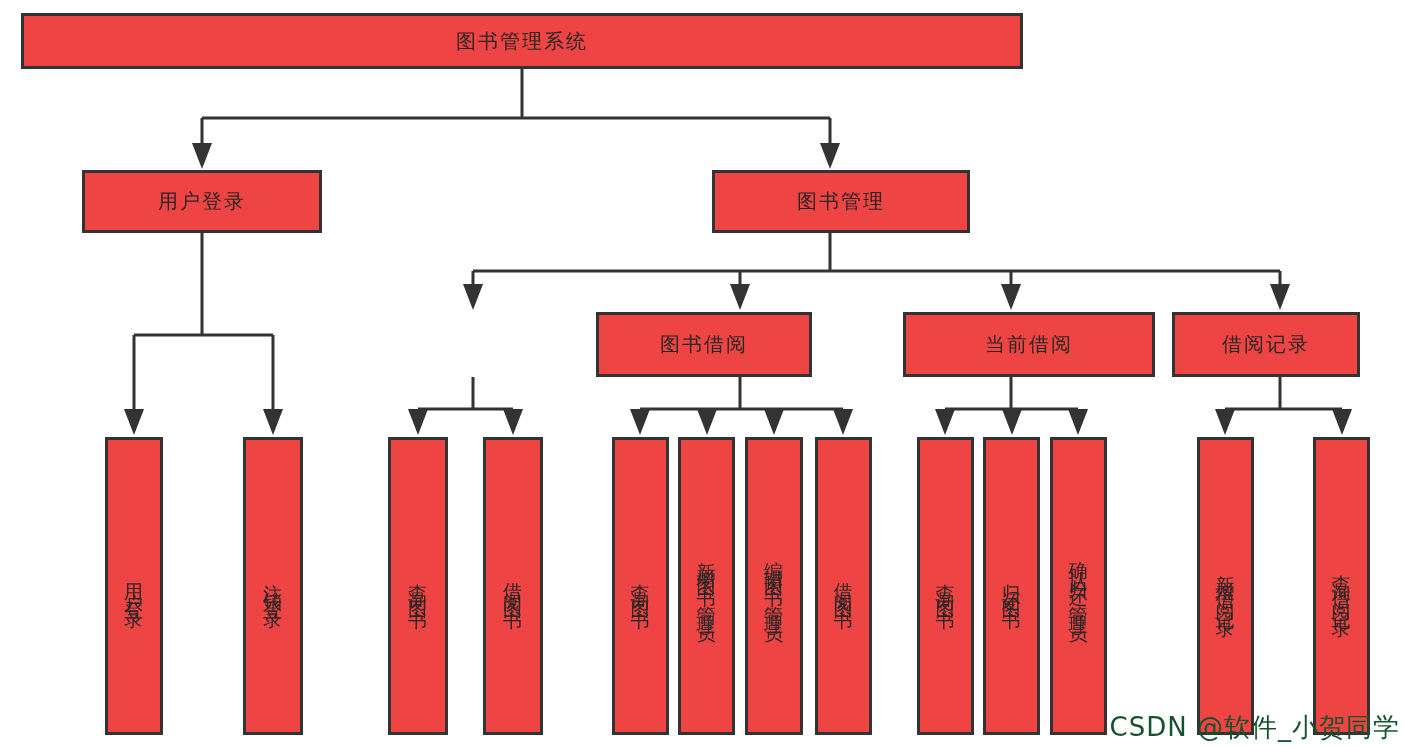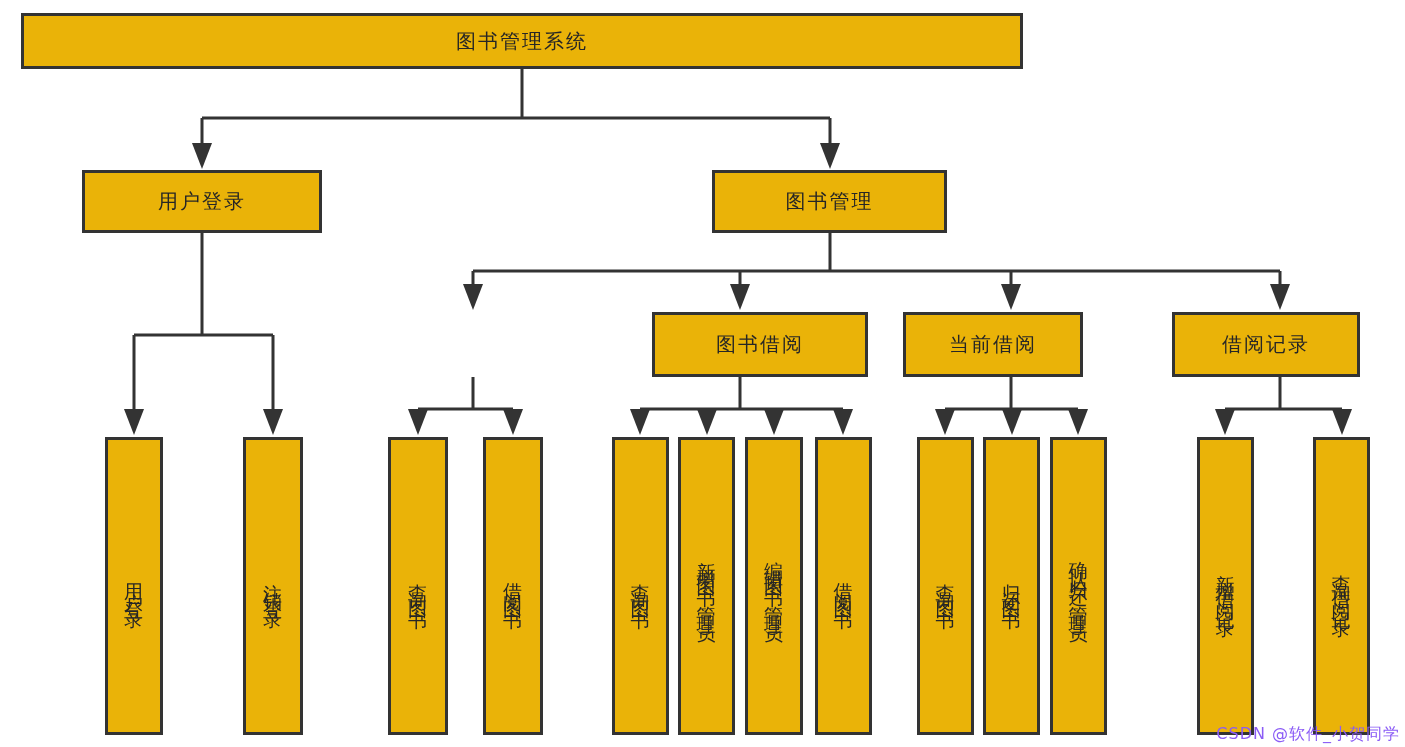--- a/index.html
+++ b/index.html
@@ -13,21 +13,21 @@
   }
   svg.wires {
     position: absolute;
     left: 0; top: 0;
     width: 1405px; height: 747px;
   }
   .node {
     position: absolute;
     box-sizing: border-box;
     border: 3px solid #333333;
-    background: #eab308;
+    background: #ef4444;
     display: flex;
     align-items: center;
     justify-content: center;
     color: #262626;
     text-align: center;
   }
   .node.h {
     font-size: 20px;
     letter-spacing: 2px;
     white-space: nowrap;
@@ -36,23 +36,23 @@
     writing-mode: vertical-rl;
     text-orientation: mixed;
     font-size: 19px;
     letter-spacing: 9px;
     line-height: 1;
   }
   .watermark {
     position: absolute;
     right: 5px;
     bottom: 2px;
-    font-size: 16px;
+    font-size: 26px;
     letter-spacing: 1px;
-    color: #8b5cf6;
+    color: #14532d;
     z-index: 10;
     white-space: nowrap;
   }
 </style>
 </head>
 <body>
 
 <div class="canvas">
 
   <svg class="wires" viewBox="0 0 1405 747" xmlns="http://www.w3.org/2000/svg">
@@ -99,24 +99,24 @@
       <polygon points="1012,435 1002,409 1022,409"></polygon>
       <polygon points="1078,435 1068,409 1088,409"></polygon>
       <polygon points="1225,435 1215,409 1235,409"></polygon>
       <polygon points="1342,435 1332,409 1352,409"></polygon>
     </g>
   </svg>
 
   <div class="node h" style="left:21px; top:13px; width:1002px; height:56px">图书管理系统</div>
 
   <div class="node h" style="left:82px; top:170px; width:240px; height:63px">用户登录</div>
-  <div class="node h" style="left:712px; top:170px; width:235px; height:63px">图书管理</div>
+  <div class="node h" style="left:712px; top:170px; width:258px; height:63px">图书管理</div>
 
-  <div class="node h" style="left:652px; top:312px; width:216px; height:65px">图书借阅</div>
-  <div class="node h" style="left:903px; top:312px; width:180px; height:65px">当前借阅</div>
+  <div class="node h" style="left:596px; top:312px; width:216px; height:65px">图书借阅</div>
+  <div class="node h" style="left:903px; top:312px; width:252px; height:65px">当前借阅</div>
   <div class="node h" style="left:1172px; top:312px; width:188px; height:65px">借阅记录</div>
 
   <div class="node v" style="left:105px; top:437px; width:58px; height:298px">用户登录</div>
   <div class="node v" style="left:243px; top:437px; width:60px; height:298px">注销登录</div>
 
   <div class="node v" style="left:388px; top:437px; width:60px; height:298px">查询图书</div>
   <div class="node v" style="left:483px; top:437px; width:60px; height:298px">借阅图书</div>
 
   <div class="node v" style="left:612px; top:437px; width:57px; height:298px">查询图书</div>
   <div class="node v" style="left:678px; top:437px; width:57px; height:298px">新增图书（管理员）</div>

